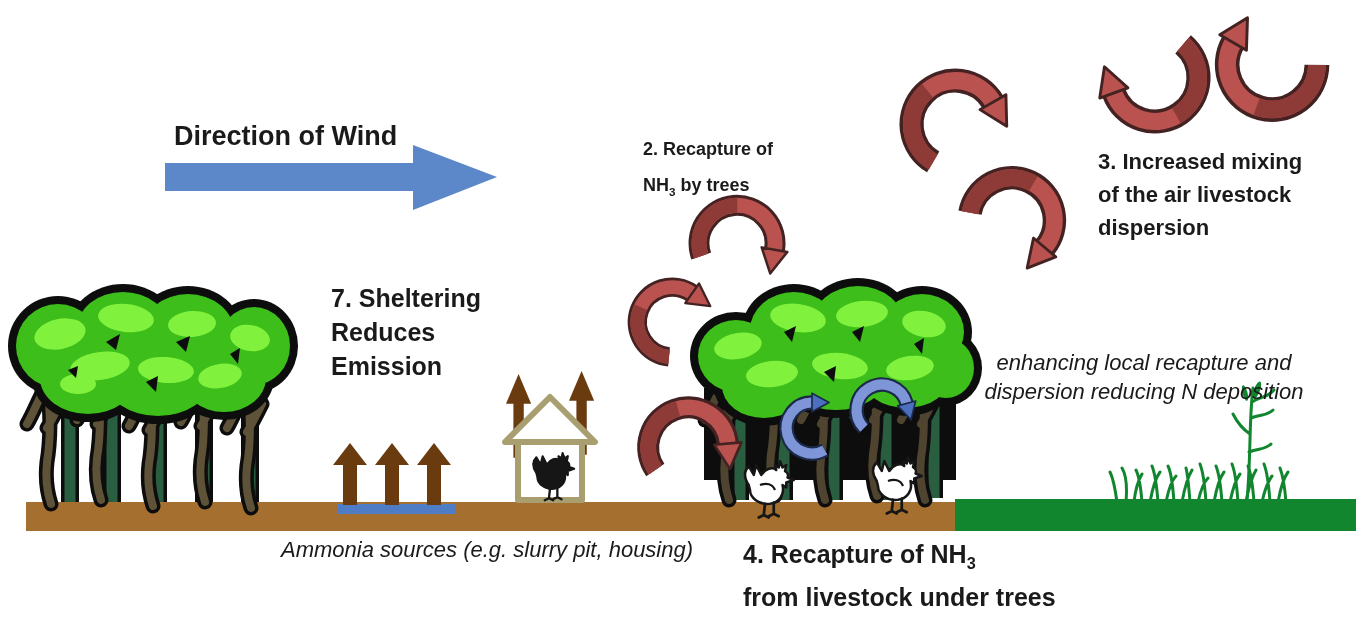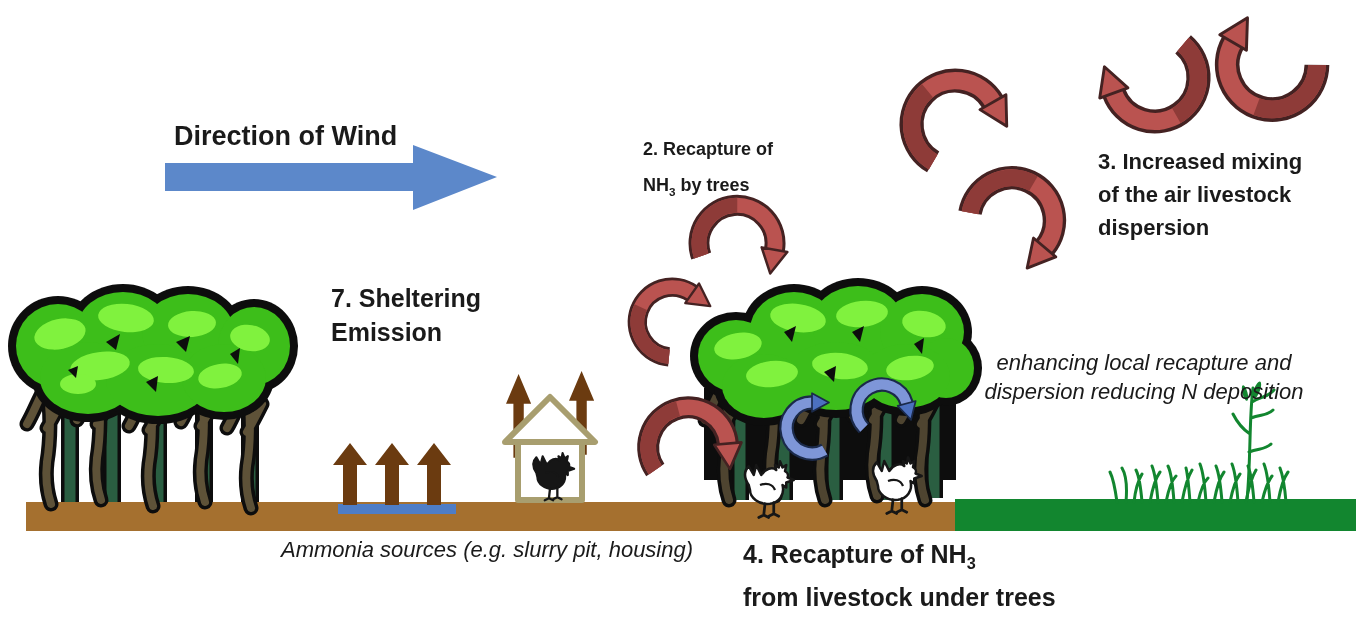--- a/index.html
+++ b/index.html
@@ -210,20 +210,21 @@
     <path class="grassline" stroke-width="3" d="M6 0 C2 30 4 70 0 112 M5 14 C14 8 20 10 27 2 M4 30 C14 26 20 28 26 22 M3 46 C-6 40 -10 34 -14 26 M2 64 C12 60 18 62 24 56"></path>
     <ellipse class="grassfill" cx="10" cy="2" rx="3" ry="9" transform="rotate(20 10 2)"></ellipse>
     <ellipse class="grassfill" cx="-2" cy="5" rx="2.5" ry="8" transform="rotate(-15 -2 5)"></ellipse>
   </g>
 </svg>
 
 <div id="wind-label" class="label bold">Direction of Wind</div>
 
 <div id="step1" class="label bold">
   <div>7. Sheltering</div>
+  <div>Reduces</div>
   <div>Emission</div>
 </div>
 
 <div id="step2" class="label bold">
   <div>2. Recapture of</div>
   <div><span>NH</span><sub>3</sub><span> by trees</span></div>
 </div>
 
 <div id="step3" class="label bold">
   <div>3. Increased mixing</div>

